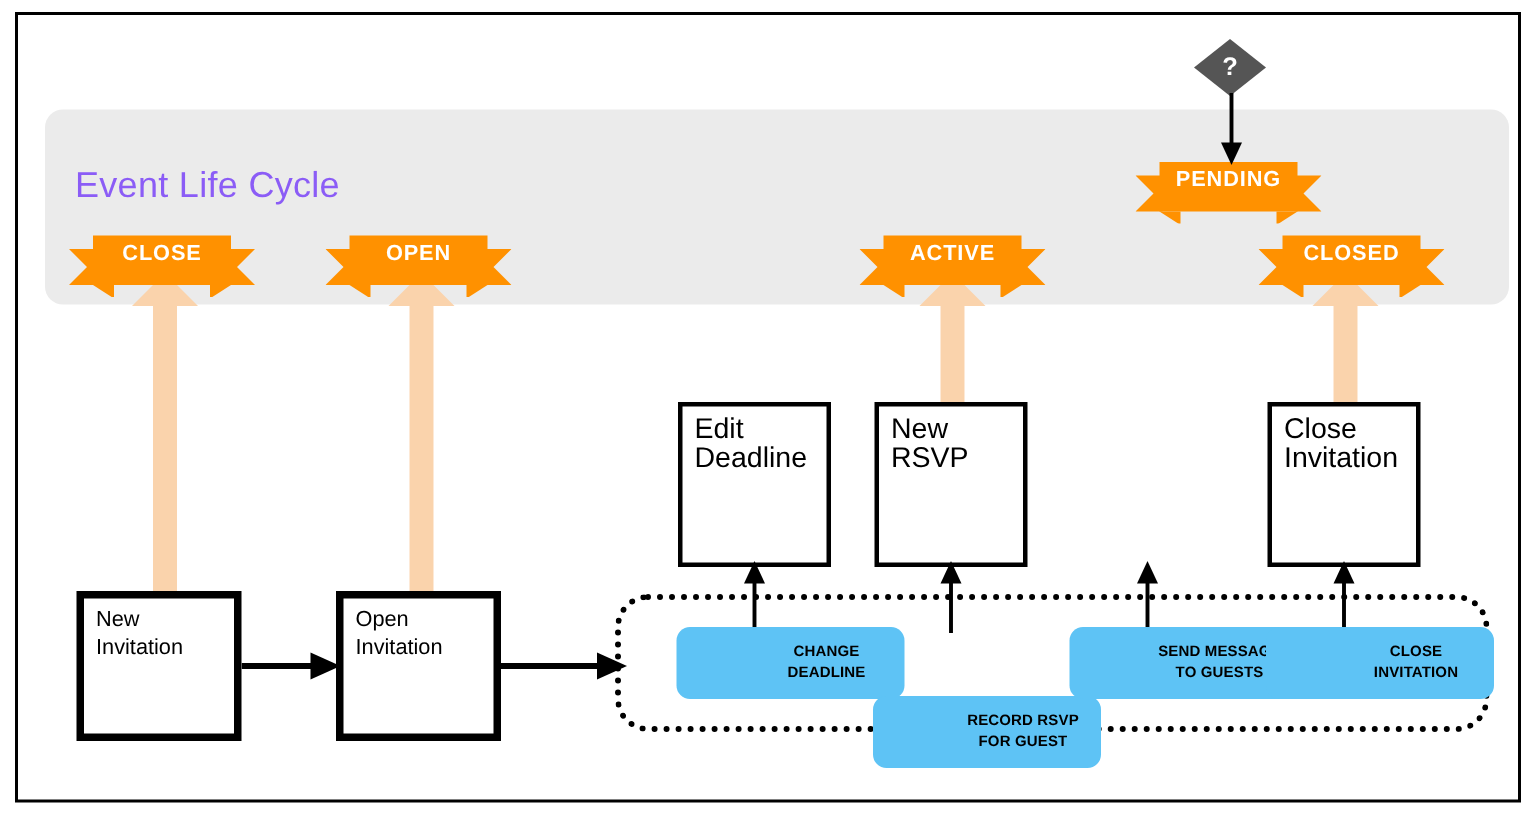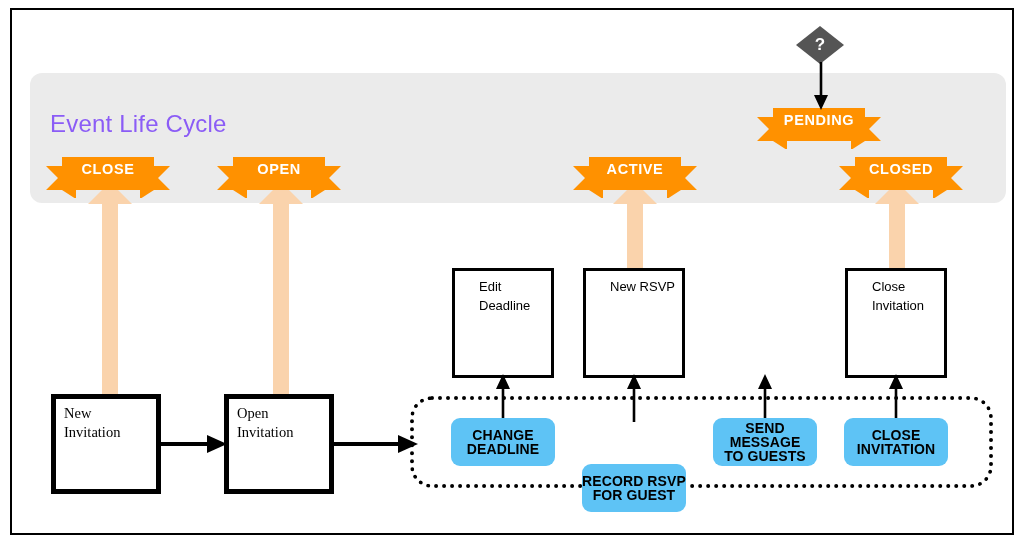--- a/index.html
+++ b/index.html
@@ -79,23 +79,23 @@
   .action-box {
     position: absolute;
     background: #ffffff;
     border: 3px solid #000000;
     box-sizing: border-box;
     width: 102px;
     height: 110px;
   }
   .action-box .txt {
     position: absolute;
-    left: 24px;
+    left: 8px;
     top: 6px;
-    font-size: 13px;
+    font-size: 19px;
     line-height: 19px;
     color: #000000;
     white-space: pre-line;
   }
 
   
   .inv-box {
     position: absolute;
     background: #ffffff;
     border: 5px solid #000000;
@@ -104,21 +104,20 @@
     height: 100px;
   }
   .inv-box .txt {
     position: absolute;
     left: 8px;
     top: 5px;
     font-size: 14.5px;
     line-height: 19px;
     color: #000000;
     white-space: pre-line;
-    font-family: Liberation Serif, serif;
   }
 
   
   #dotted-group {
     position: absolute;
     left: 410px;
     top: 396px;
     width: 583px;
     height: 92px;
     border: 4px dotted #000000;
@@ -131,26 +130,27 @@
   .blue-btn {
     position: absolute;
     width: 104px;
     height: 48px;
     background: #5ec3f5;
     border-radius: 9px;
     display: flex;
     align-items: center;
     justify-content: center;
     text-align: center;
-    font-size: 14px;
+    font-size: 10px;
     font-weight: bold;
     color: #000000;
     line-height: 14px;
     white-space: pre-line;
     letter-spacing: 0.1px;
+    padding-left: 48px;
   }
 
   
   .connector { position: absolute; }
 
   
   #q-diamond {
     position: absolute;
     left: 796px;
     top: 26px;

